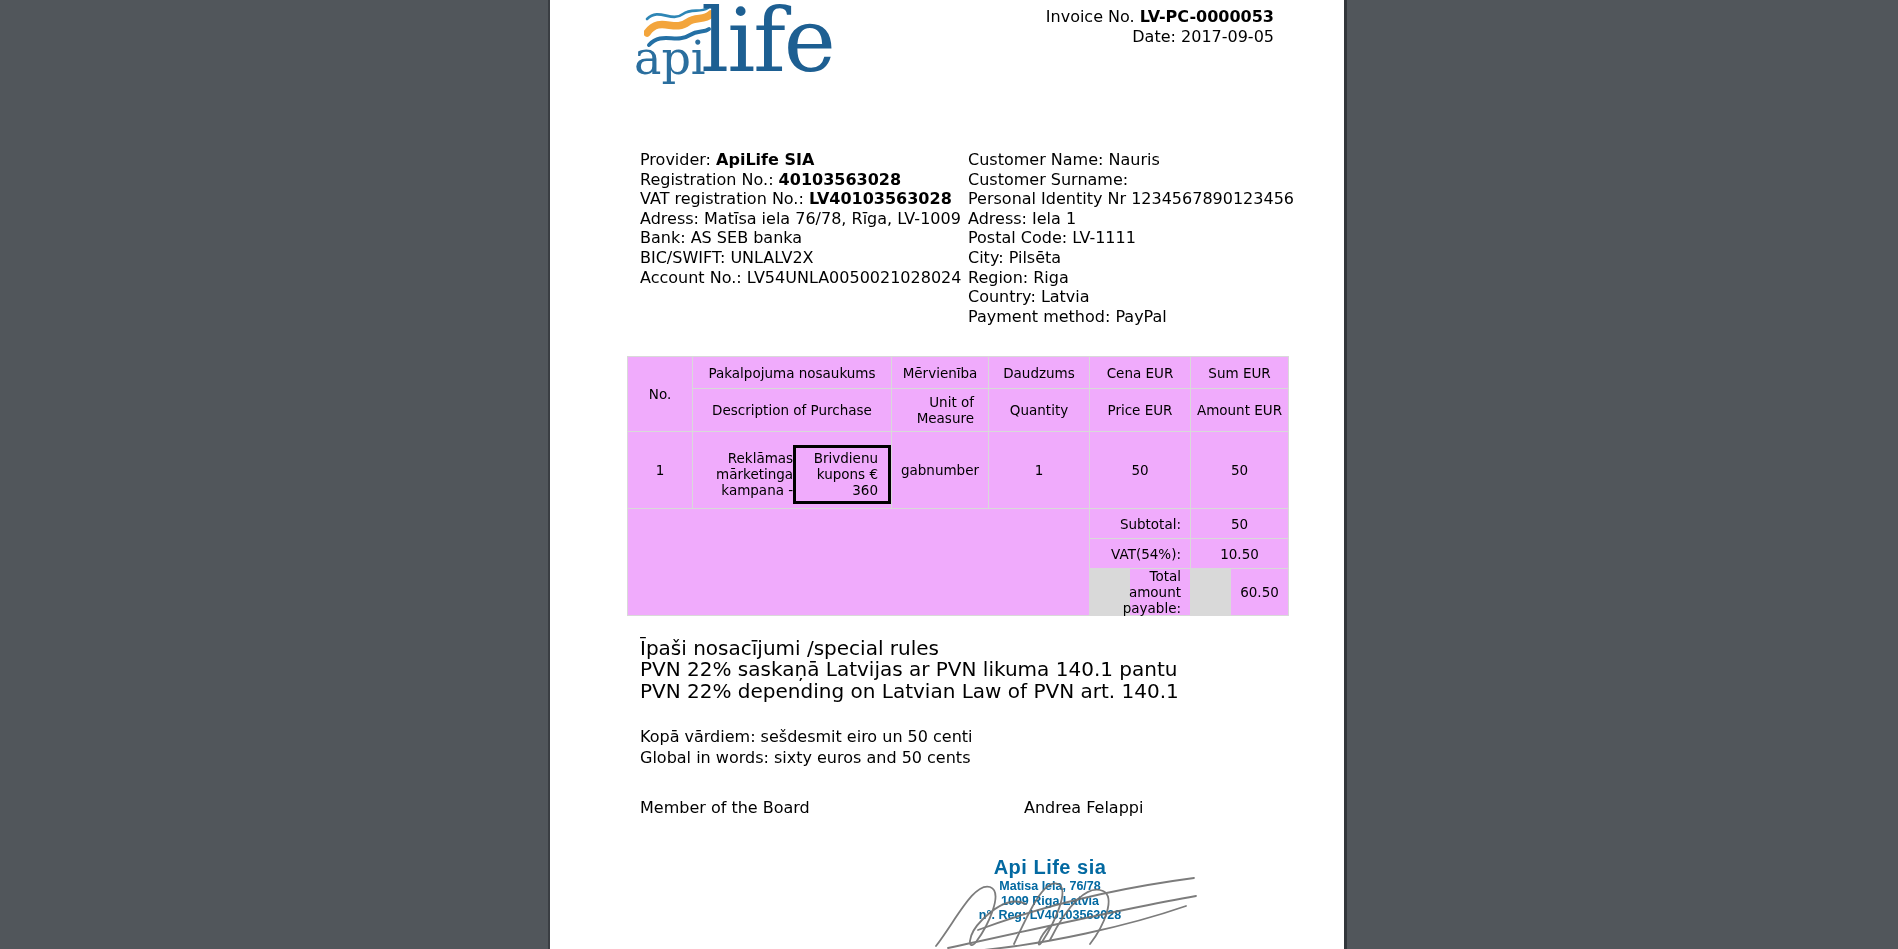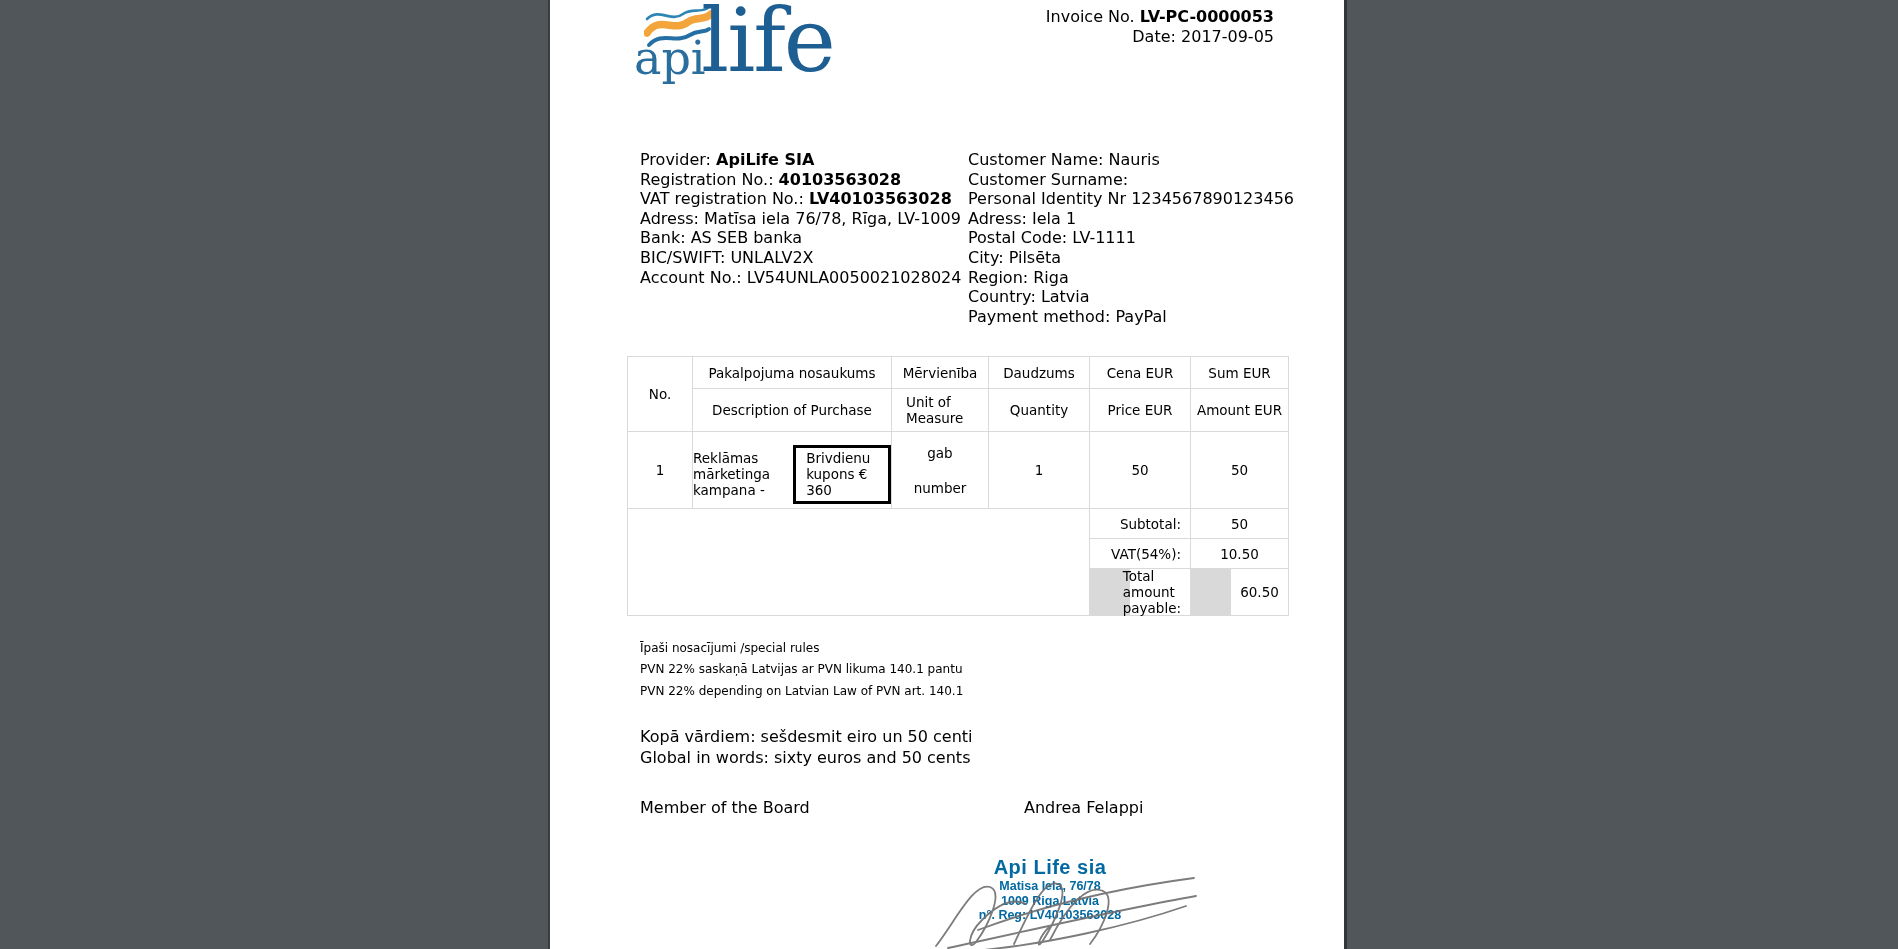--- a/index.html
+++ b/index.html
@@ -49,55 +49,55 @@
     position: absolute; left: 77px; top: 356px;
     width: 662px;
     display: grid;
     grid-template-columns: 64px 198px 96px 100px 100px 97px;
     grid-template-rows: 31px 42px 76px 29px 29px 46px;
     gap: 1px; padding: 1px;
     background: #d9d9d9;
     font-size: 13.5px;
   }
   .inv-grid > div {
-    background: #ffffff;
+    background: #f0abfc;
     display: flex; align-items: center; justify-content: center;
-    text-align: left;
+    text-align: right;
   }
   .c-no-h    { grid-row: 1 / 3; grid-column: 1; }
   .r1c2 { grid-row: 1; grid-column: 2; } .r1c3 { grid-row: 1; grid-column: 3; }
   .r1c4 { grid-row: 1; grid-column: 4; } .r1c5 { grid-row: 1; grid-column: 5; }
   .r1c6 { grid-row: 1; grid-column: 6; }
   .r2c2 { grid-row: 2; grid-column: 2; } .r2c3 { grid-row: 2; grid-column: 3; padding: 0 14px; }
   .r2c4 { grid-row: 2; grid-column: 4; } .r2c5 { grid-row: 2; grid-column: 5; }
   .r2c6 { grid-row: 2; grid-column: 6; }
   .c-item-no   { grid-row: 3; grid-column: 1; }
   .c-item-desc {
     grid-row: 3; grid-column: 2;
     flex-direction: row; justify-content: flex-start;
     padding-top: 7px;
   }
   .desc-highlight {
     display: inline-block;
     border: 3px solid #000000;
     padding: 2px 10px 3px 10px;
     margin-top: 1px;
   }
-  .c-item-unit { grid-row: 3; grid-column: 3; flex-direction: column; row-gap: 19px; }
+  .c-item-unit { grid-row: 3; grid-column: 3; flex-direction: row; row-gap: 19px; }
   .c-item-qty  { grid-row: 3; grid-column: 4; }
   .c-item-price{ grid-row: 3; grid-column: 5; }
   .c-item-sum  { grid-row: 3; grid-column: 6; }
   .c-empty { grid-row: 4 / 7; grid-column: 1 / 5; }
   .c-t-lbl { grid-column: 5; justify-content: flex-end !important; text-align: right; padding-right: 9px; }
   .c-t-val { grid-column: 6; }
   .row4 { grid-row: 4; } .row5 { grid-row: 5; } .row6 { grid-row: 6; margin-left: 40px; }
   .c-t-lbl.row6 { line-height: 16px; }
 
   
-  .rules { position: absolute; left: 90px; top: 638px; font-size: 12px; line-height: 21.3px; }
+  .rules { position: absolute; left: 90px; top: 638px; font-size: 20px; line-height: 21.3px; }
   .words { position: absolute; left: 90px; top: 726px; font-size: 16px; line-height: 21.3px; }
   .sig-left  { position: absolute; left: 90px;  top: 798px; font-size: 16px; }
   .sig-right { position: absolute; left: 474px; top: 798px; font-size: 16px; }
 
   
   .stamp {
     position: absolute; left: 369px; top: 855px; width: 262px;
     text-align: center;
     font-family: "Liberation Sans", sans-serif;
     color: #0369a1;

